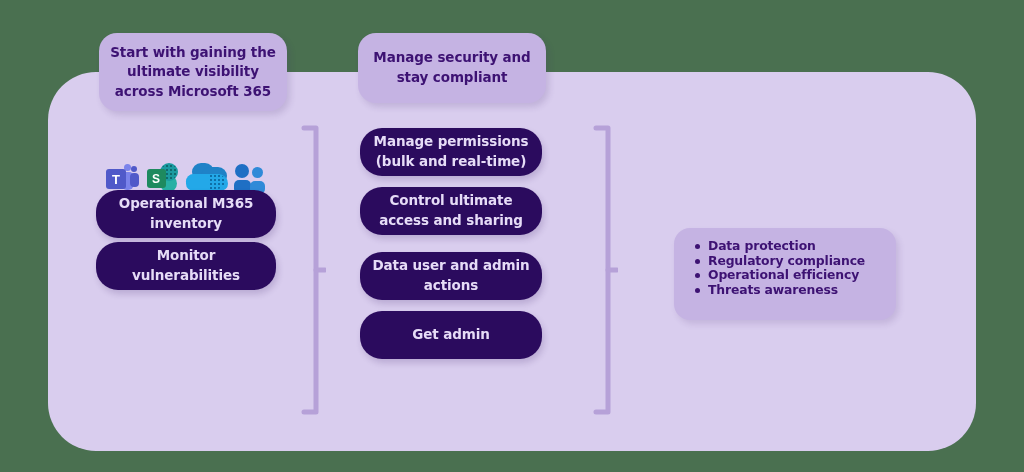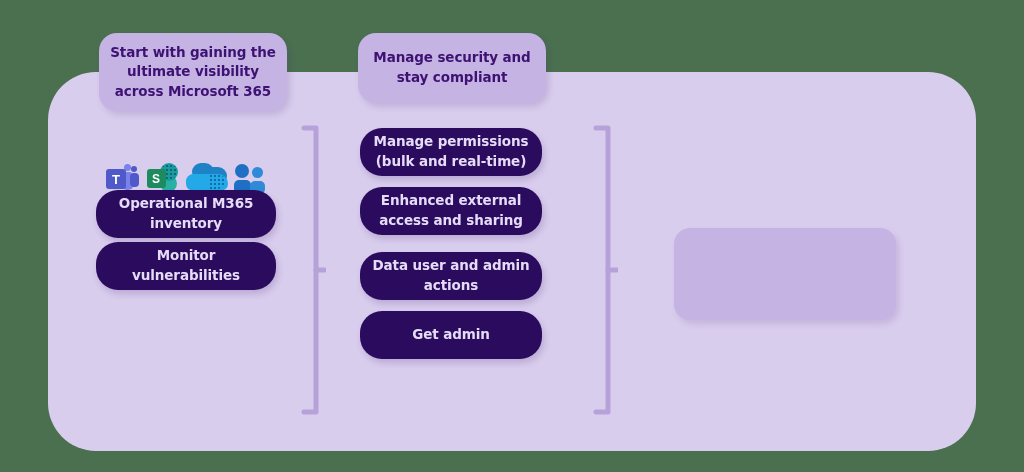--- a/index.html
+++ b/index.html
@@ -276,34 +276,38 @@
     <g fill="none" stroke="#b6a1d8" stroke-width="5" stroke-linecap="round" stroke-linejoin="round">
       <path d="M4 4 L16 4 L16 288 L4 288"></path>
       <path d="M16 146 L25 146"></path>
     </g>
   </svg>
 
   <div class="pill center-col" style="top:128px; height:48px;">
     <span>Manage permissions (bulk and real-time)</span>
   </div>
   <div class="pill center-col" style="top:187px">
-    <span>Enhanced external access and sharing</span>
+    <span>Control ultimate access and sharing</span>
   </div>
   <div class="pill center-col" style="top:252px">
     <span>Data user and admin actions</span>
   </div>
   <div class="pill center-col" style="top:311px">
     <span>Get admin</span>
   </div>
 
   <svg class="bracket" style="left:592px; top:124px;" width="26" height="292" viewBox="0 0 26 292">
     <g fill="none" stroke="#b6a1d8" stroke-width="5" stroke-linecap="round" stroke-linejoin="round">
       <path d="M4 4 L16 4 L16 288 L4 288"></path>
       <path d="M16 146 L25 146"></path>
     </g>
   </svg>
 
   <div class="benefits">
     <ul>
+      <li>Data protection</li>
+      <li>Regulatory compliance</li>
+      <li>Operational efficiency</li>
+      <li>Threats awareness</li>
     </ul>
   </div>
 
 </div>
 
 </body></html>

